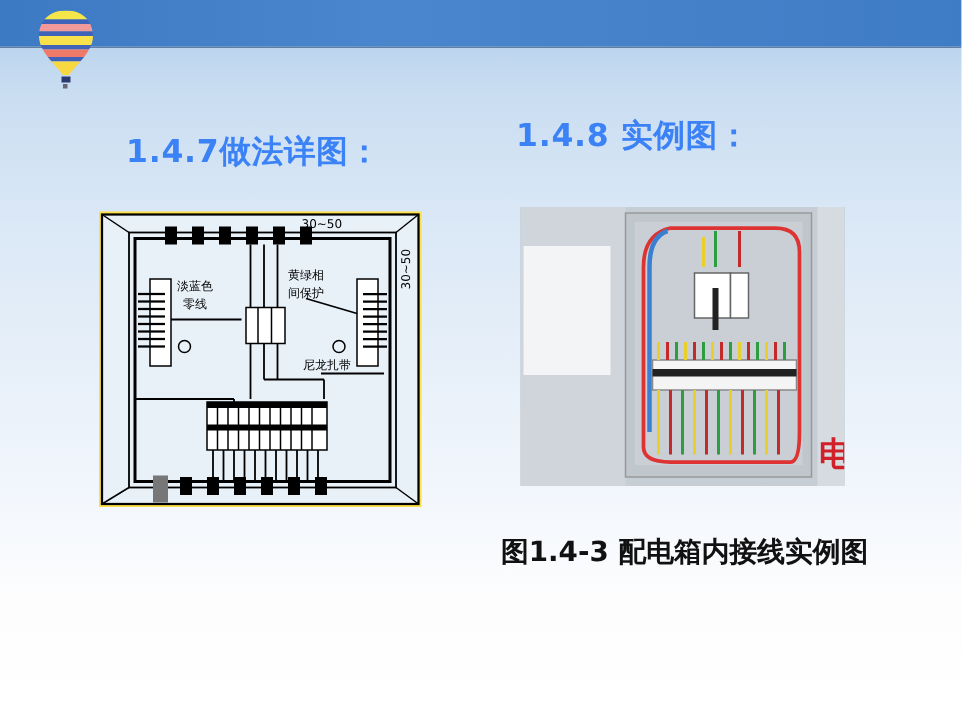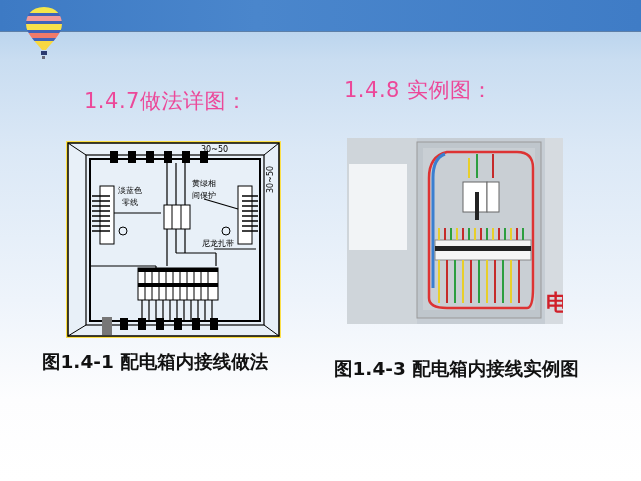--- a/index.html
+++ b/index.html
@@ -8,21 +8,21 @@
     font-family: "DejaVu Sans", sans-serif;
     background: linear-gradient(180deg, #bcd5ee 32px, #c9ddf1 60px, #dbe8f6 150px, #eef4fb 300px, #fdfdfe 400px, #ffffff 481px);
   }
   .topbar {
     position:absolute; left:0; top:0; width:641px; height:31px;
     background: linear-gradient(90deg, #3d7ac4, #4a86cc 40%, #3f7cc6);
     border-bottom:1px solid #5d7fa8;
   }
   .balloon { position:absolute; left:24px; top:6px; width:40px; height:54px; }
   .heading {
-    position:absolute; font-weight:normal; color:#ec4899; font-size:21px;
+    position:absolute; font-weight:bold; color:#3b82f6; font-size:21px;
     font-family: "DejaVu Sans", sans-serif; letter-spacing:0.5px;
   }
   #h1 { left:84px; top:87px; }
   #h2 { left:344px; top:76px; }
   .fig1 {
     position:absolute; left:66px; top:141px; width:215px; height:197px;
     background:#fde047;
   }
   .fig2 {
     position:absolute; left:347px; top:138px; width:216px; height:186px;
@@ -222,15 +222,14 @@
       <line x1="156" y1="122" x2="156" y2="165" stroke="#2c9e3f"></line>
         <line x1="164" y1="122" x2="164" y2="165" stroke="#e8cf2a"></line>
       <line x1="172" y1="122" x2="172" y2="165" stroke="#c52a2a"></line>
     </g>
     <rect x="198" y="0" width="18" height="186" fill="#d6dbe0"></rect>
     <text x="199" y="172" font-size="22" font-weight="bold" fill="#d0202a" font-family="DejaVu Sans, sans-serif">电</text>
   </svg>
 </div>
 
 <div class="caption" id="cap1">
-  <span>图1.4-1 配电箱内接线做法</span>
 </div>
 <div class="caption" id="cap2">图1.4-3 配电箱内接线实例图</div>
 
 </body></html>

